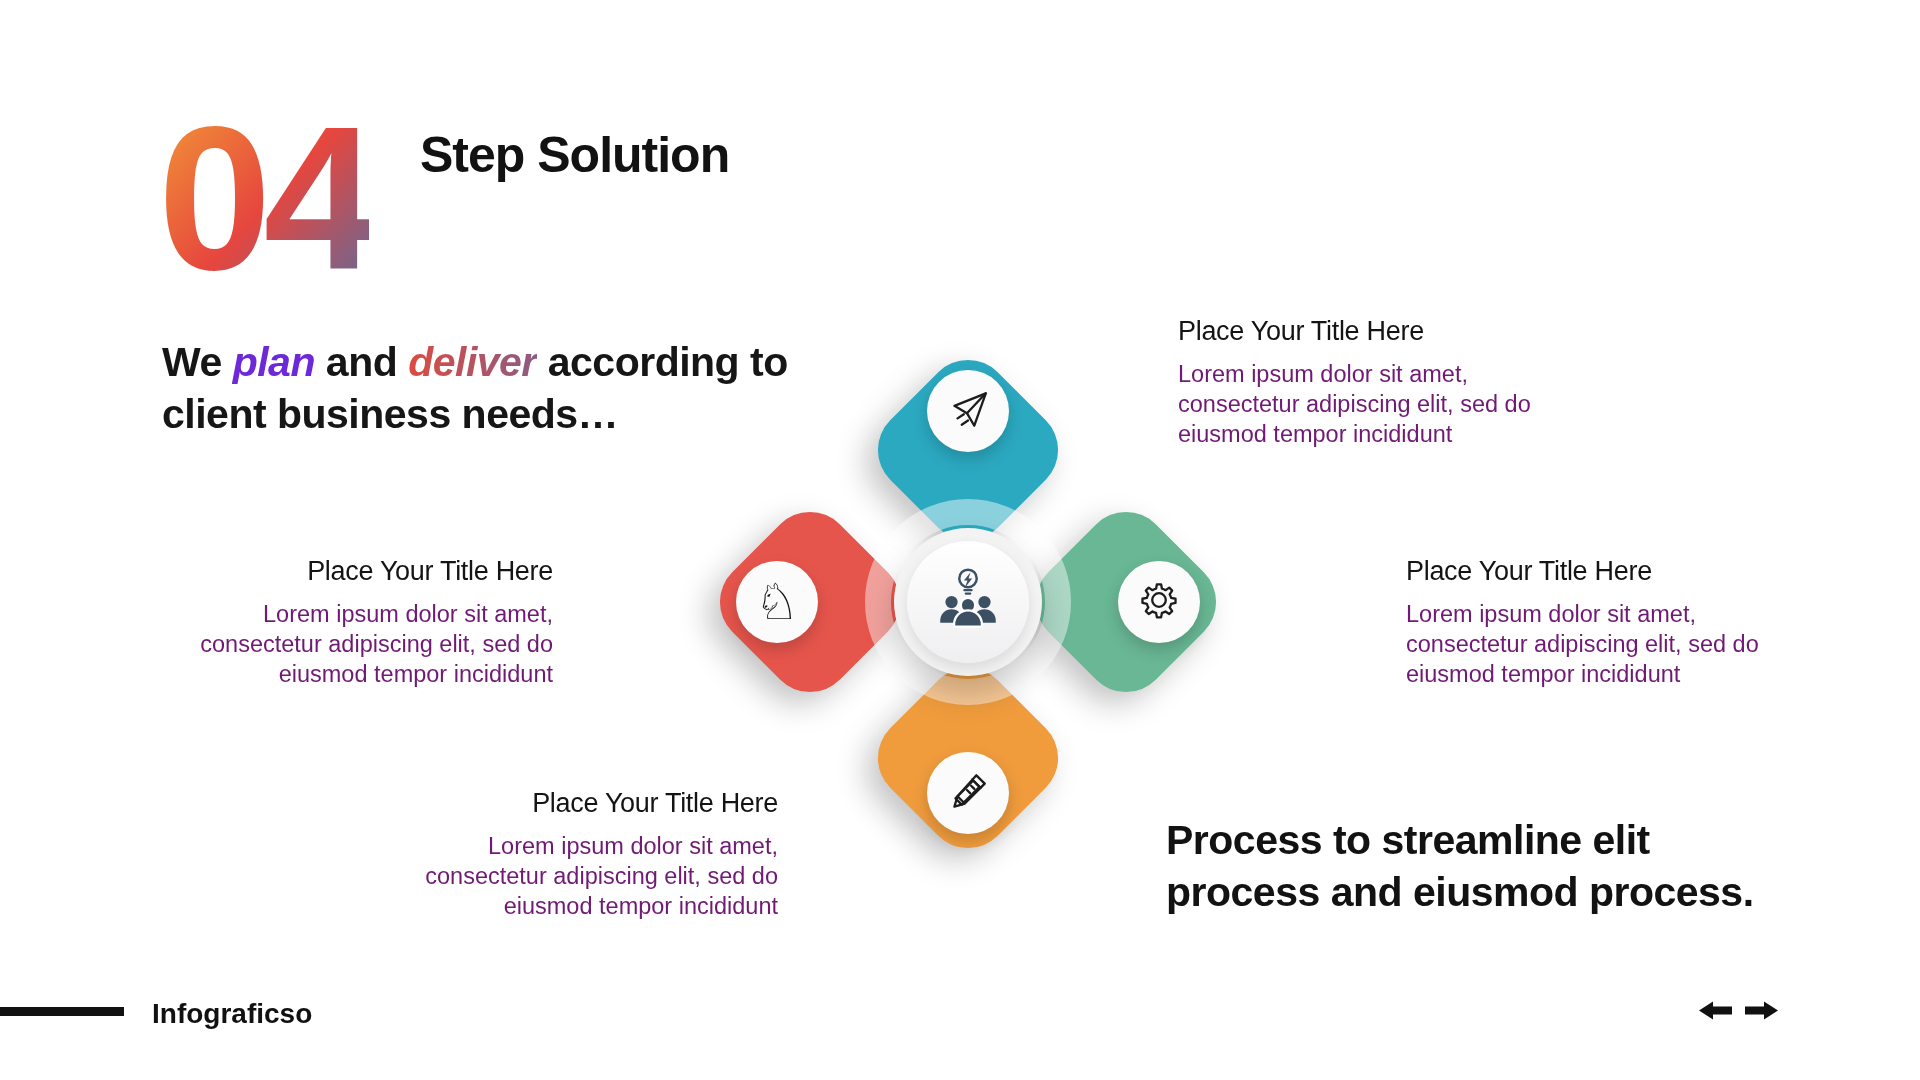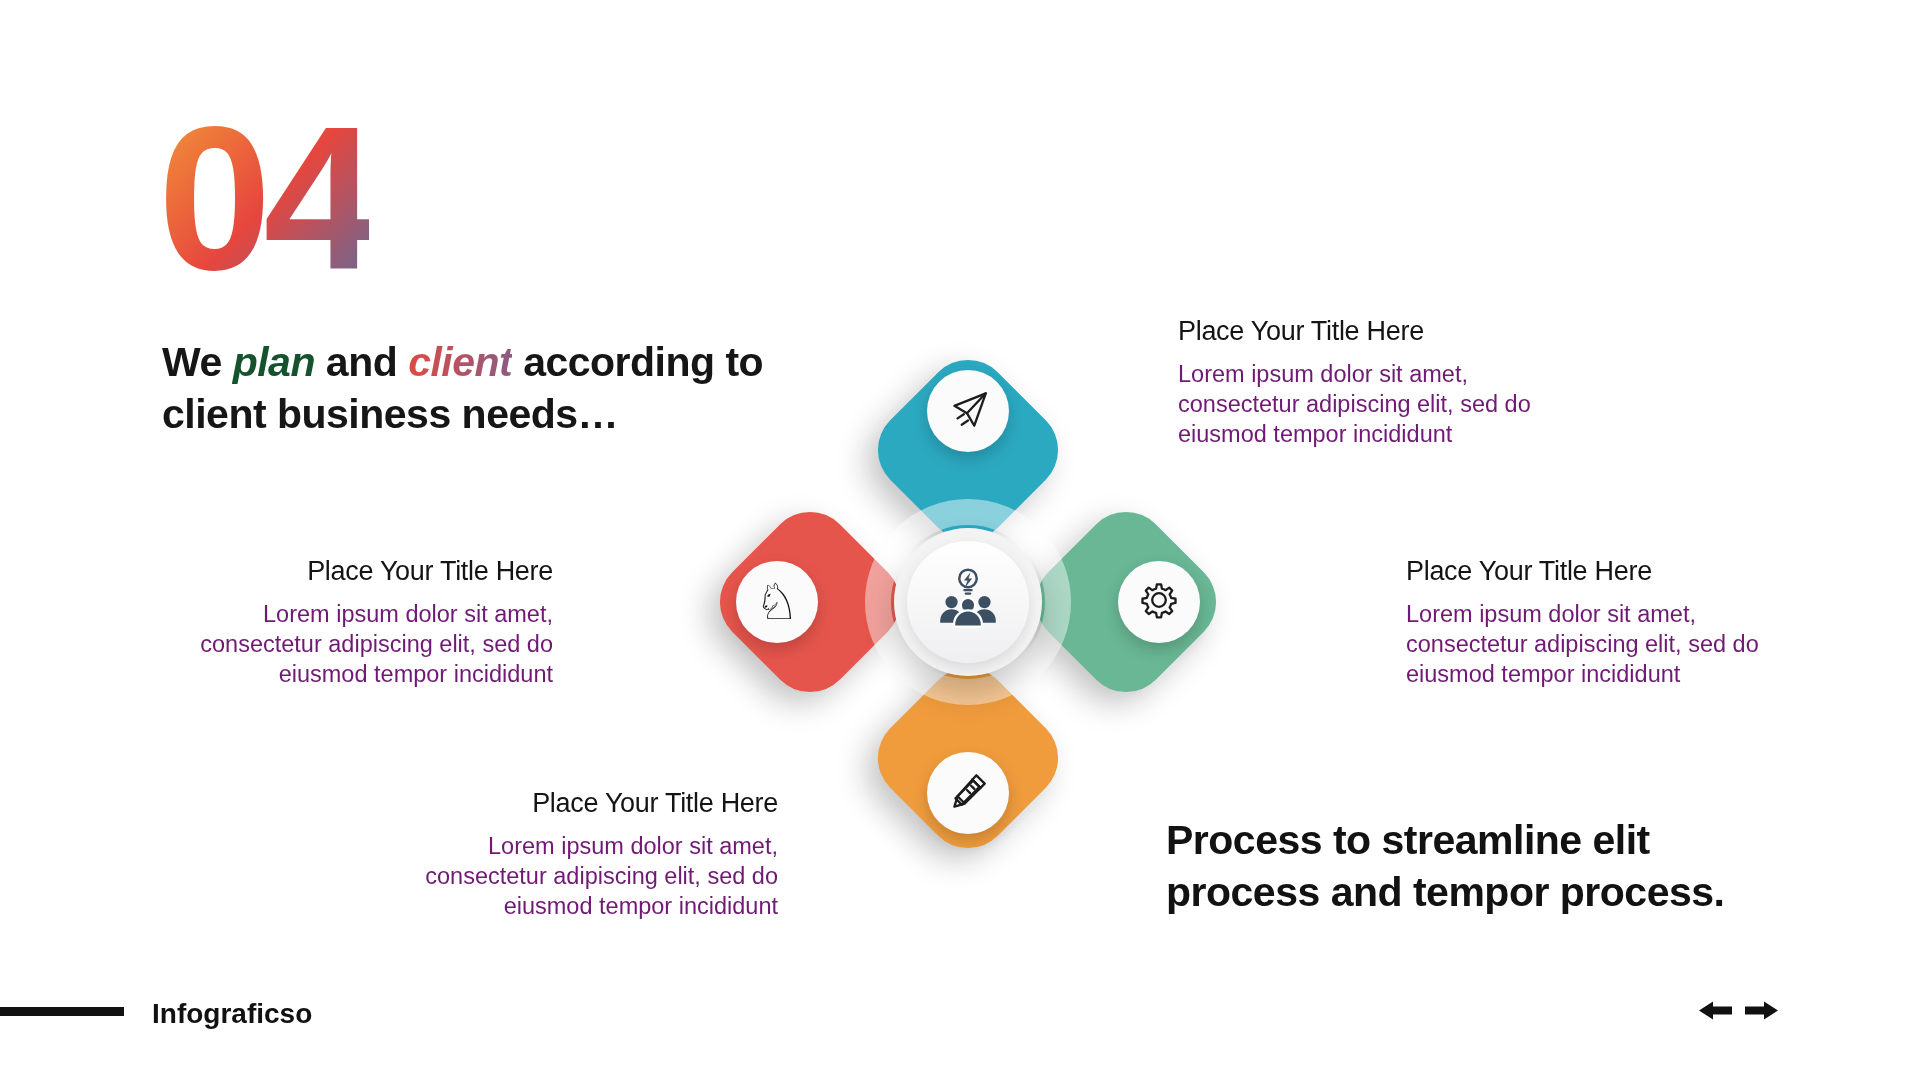--- a/index.html
+++ b/index.html
@@ -14,21 +14,21 @@
     background:linear-gradient(133deg,#f29537 4%,#e6463e 52%,#5e6b9d 100%);
     -webkit-background-clip:text; background-clip:text; color:transparent;
   }
   .title-block{ position:absolute; left:420px; top:126px; }
   .title-line1{ font-size:50px; font-weight:800; color:#121212; letter-spacing:-1px; }
   .title-line2{ font-size:78px; font-weight:800; color:#121212; letter-spacing:-1.5px; margin-top:2px; }
   .subtitle{
     position:absolute; left:162px; top:336px; width:660px;
     font-size:41px; font-weight:700; color:#161616; line-height:1.28; letter-spacing:-0.5px;
   }
-  .accent-em{ font-style:italic; color:#14532d; }
+  .accent-em{ font-style:italic; color:#6d28d9; }
   .accent-em.grad{
     background:linear-gradient(90deg,#dc4b41 0%,#8e5b82 100%);
     -webkit-background-clip:text; background-clip:text; color:transparent;
   }
 
   
   .petal{
     position:absolute; width:152px; height:152px; border-radius:42px;
     transform:rotate(45deg);
     box-shadow:0 16px 30px rgba(20,20,20,.25);
@@ -89,22 +89,23 @@
 
   svg .ln{ fill:none; stroke:#1c1c1c; stroke-width:2.2; stroke-linecap:round; stroke-linejoin:round; }
 </style>
 </head>
 <body>
 
 <div id="stage">
 
   <div class="step-number">04</div>
   <div class="title-block">
+    <div class="title-line1">Step Solution</div>
   </div>
-  <div class="subtitle"><span>We </span><span class="accent-em">plan</span><span> and </span><span class="accent-em grad">client</span><span> according to client business needs…</span></div>
+  <div class="subtitle"><span>We </span><span class="accent-em">plan</span><span> and </span><span class="accent-em grad">deliver</span><span> according to client business needs…</span></div>
 
   <div class="petal top" style="background: rgb(43, 169, 193);"></div>
   <div class="petal left" style="background: rgb(230, 85, 76);"></div>
   <div class="petal right" style="background: rgb(105, 183, 149);"></div>
   <div class="petal bottom" style="background: rgb(240, 156, 61);"></div>
 
   <div class="halo-ring"></div>
 
   <div class="node top">
     <span>
@@ -167,21 +168,21 @@
   </div>
   <div class="callout pos-bottom align-right">
     <div class="c-title">Place Your Title Here</div>
     <div class="c-body">Lorem ipsum dolor sit amet, consectetur adipiscing elit, sed do eiusmod tempor incididunt</div>
   </div>
   <div class="callout pos-right align-left">
     <div class="c-title">Place Your Title Here</div>
     <div class="c-body">Lorem ipsum dolor sit amet, consectetur adipiscing elit, sed do eiusmod tempor incididunt</div>
   </div>
 
-  <div class="statement"><span>Process to streamline elit </span><span class="it">process</span><span> and tempor </span><span class="it">process</span><span>.</span></div>
+  <div class="statement"><span>Process to streamline elit </span><span class="it">process</span><span> and eiusmod </span><span class="it">process</span><span>.</span></div>
 
   <div class="footer-bar"></div>
   <div class="brand">Infograficso</div>
   <div class="nav-arrows">
     <span class="nav-arrow">
       <svg width="36" height="21" viewBox="0 0 36 21">
         <path d="M1 10.5 L15 1.5 V6.5 H34 V14.5 H15 V19.5 Z" fill="#111111"></path>
       </svg>
     </span>
     <span class="nav-arrow">

